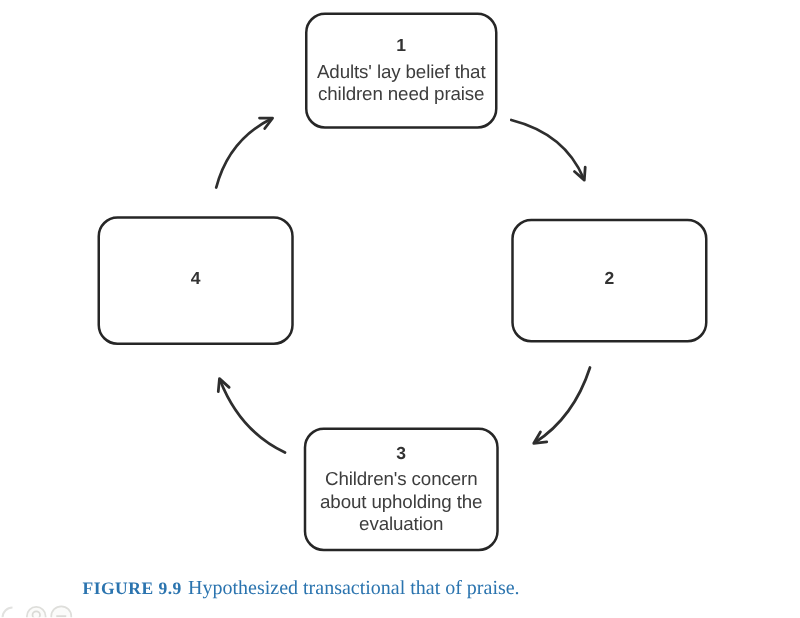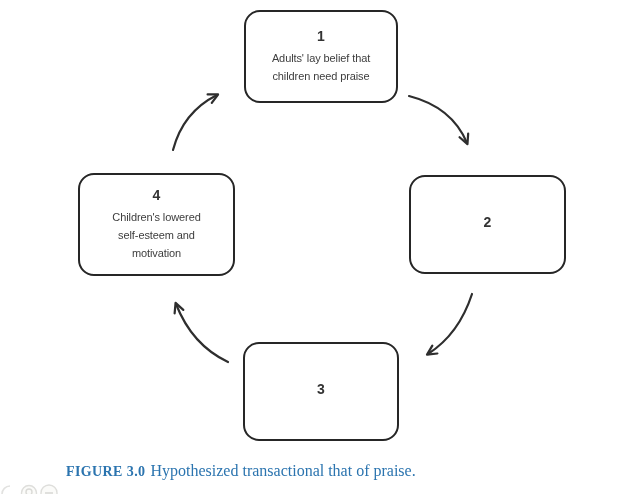--- a/index.html
+++ b/index.html
@@ -41,21 +41,21 @@
     color: #3d3d3d;
     padding: 4px 6px;
   }
   .node-number {
     font-weight: 700;
     font-size: 14px;
     color: #333333;
     margin-bottom: 5px;
   }
   .node-label {
-    font-size: 11px;
+    font-size: 15px;
     line-height: 18px;
     white-space: pre-line;
     letter-spacing: -0.1px;
   }
   .node-1 { left: 244px; top: 10px;  width: 154px; height: 93px;  }
   .node-2 { left: 409px; top: 175px; width: 157px; height: 99px;  }
   .node-3 { left: 243px; top: 342px; width: 156px; height: 99px;  }
   .node-4 { left: 78px;  top: 173px; width: 157px; height: 103px; }
   .caption {
     position: absolute;
@@ -103,31 +103,31 @@
     <div class="node-label">Adults' lay belief that
 children need praise</div>
   </div>
 
   <div class="node node-2">
     <div class="node-number">2</div>
   </div>
 
   <div class="node node-3">
     <div class="node-number">3</div>
+    <div class="node-label">Children's concern
+about upholding the
+evaluation</div>
   </div>
 
   <div class="node node-4">
     <div class="node-number">4</div>
-    <div class="node-label">Children's lowered
-self-esteem and
-motivation</div>
   </div>
 
   <div class="caption">
-    <span class="caption-label">FIGURE 3.0</span><span class="caption-text">Hypothesized transactional that of praise.</span>
+    <span class="caption-label">FIGURE 9.9</span><span class="caption-text">Hypothesized transactional that of praise.</span>
   </div>
 
   <svg class="watermarks" width="64" height="30" viewBox="0 0 64 30">
     <path d="M2,22 a8,8 0 0 1 8,-8" fill="none" stroke="#dddddb" stroke-width="1.6"></path>
     <g>
       <circle cx="29" cy="21" r="7.5" fill="#fbfbf9" stroke="#d9d9d5" stroke-width="1.4"></circle>
       <circle cx="29" cy="20" r="3" fill="none" stroke="#d4d4d0" stroke-width="1.4"></circle>
       <line x1="31.5" y1="23" x2="34" y2="26" stroke="#d4d4d0" stroke-width="1.4"></line>
     </g>
     <g>

